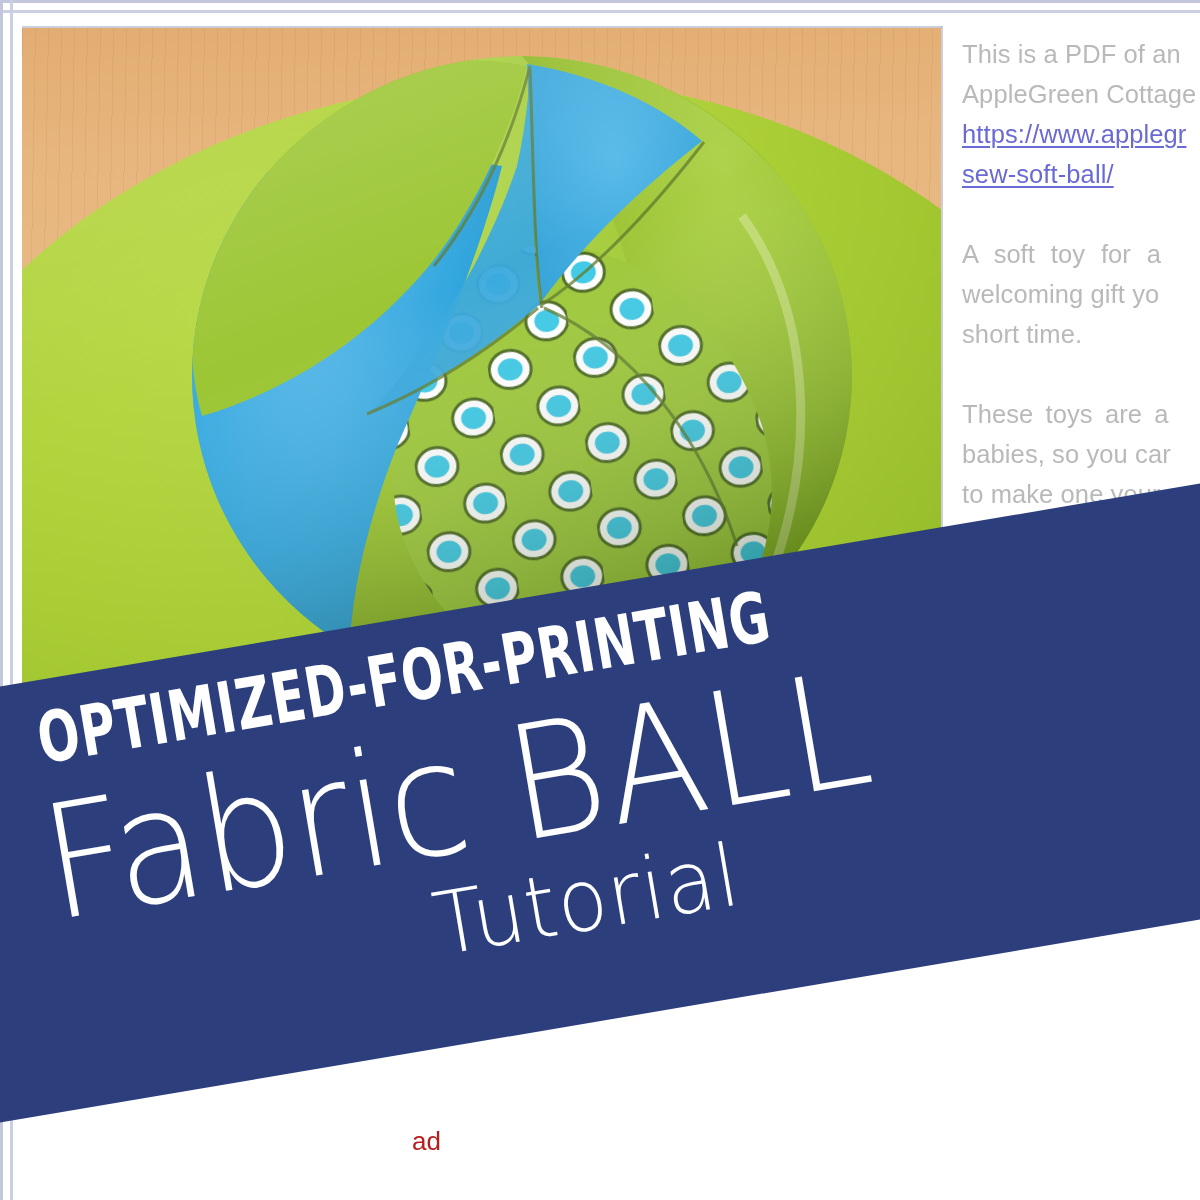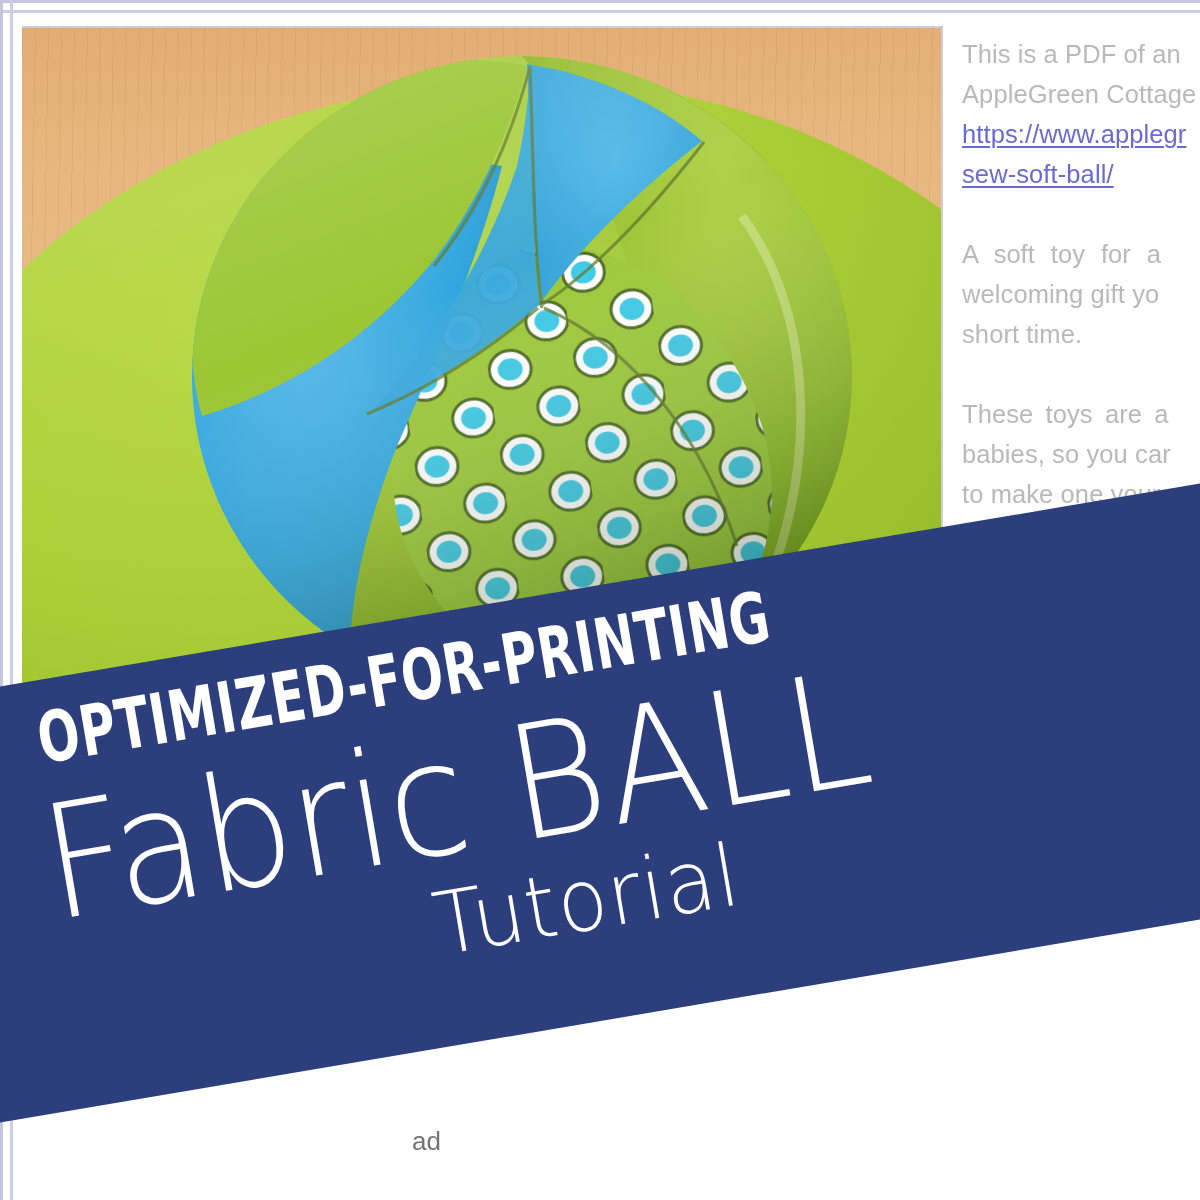--- a/index.html
+++ b/index.html
@@ -113,21 +113,21 @@
     text-underline-offset: 3px;
     display: block;
   }
   .sp-wide { letter-spacing: 0; word-spacing: 9px; }
   .sp-wide2 { word-spacing: 5px; }
 
   
   .supplies {
     position: absolute;
     left: 196px; top: 1122px;
-    color: #737373;
+    color: #b91c1c;
     font-size: 26px;
     line-height: 38px;
     white-space: nowrap;
   }
 
   
   .banner {
     position: absolute;
     left: -80px; top: 700px;
     width: 1380px; height: 430px;

